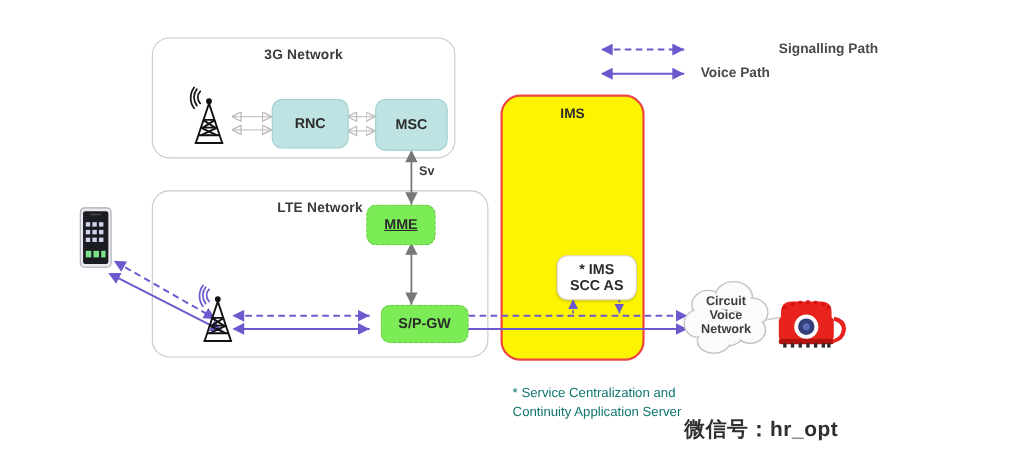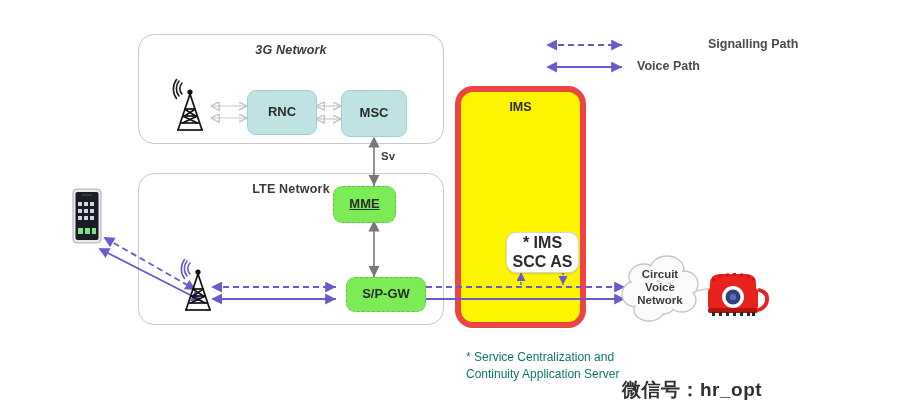--- a/index.html
+++ b/index.html
@@ -63,29 +63,29 @@
     border: 1px solid #9fcfcf;
   }
   .node-green {
     background: #7bec55;
     border: 1px dashed #66c247;
   }
   .node-white {
     background: #ffffff;
     border: 1px solid #d6d6d6;
     border-radius: 10px;
-    font-size: 16px;
+    font-size: 13px;
     box-shadow: 0 1px 2px rgba(0,0,0,.15);
   }
 
   
   .ims-box {
     position: absolute;
     background: #fdf400;
-    border: 6px solid #ef4444;
+    border: 2px solid #ef4444;
     border-radius: 18px;
     box-sizing: border-box;
   }
   .ims-title {
     position: absolute;
     width: 100%;
     top: 8px;
     left: 0;
     text-align: center;
     font-size: 12.5px;
@@ -132,21 +132,21 @@
     color: #3d3d3d;
     line-height: 1.15;
   }
   .cloud-wrap { position: absolute; }
 </style>
 </head>
 <body>
 
 <div id="canvas">
 
-  <div class="netbox" style="left:138px; top:34px; width:306px; height:110px;font-style:italic;">
+  <div class="netbox" style="left:138px; top:34px; width:276px; height:110px;">
     <div class="netbox-title">3G Network</div>
   </div>
 
   <div class="netbox" style="left:138px; top:173px; width:306px; height:152px;">
     <div class="netbox-title">LTE Network</div>
   </div>
 
   <div class="ims-box" style="left:455px; top:86px; width:131px; height:242px;">
     <div class="ims-title">IMS</div>
   </div>

